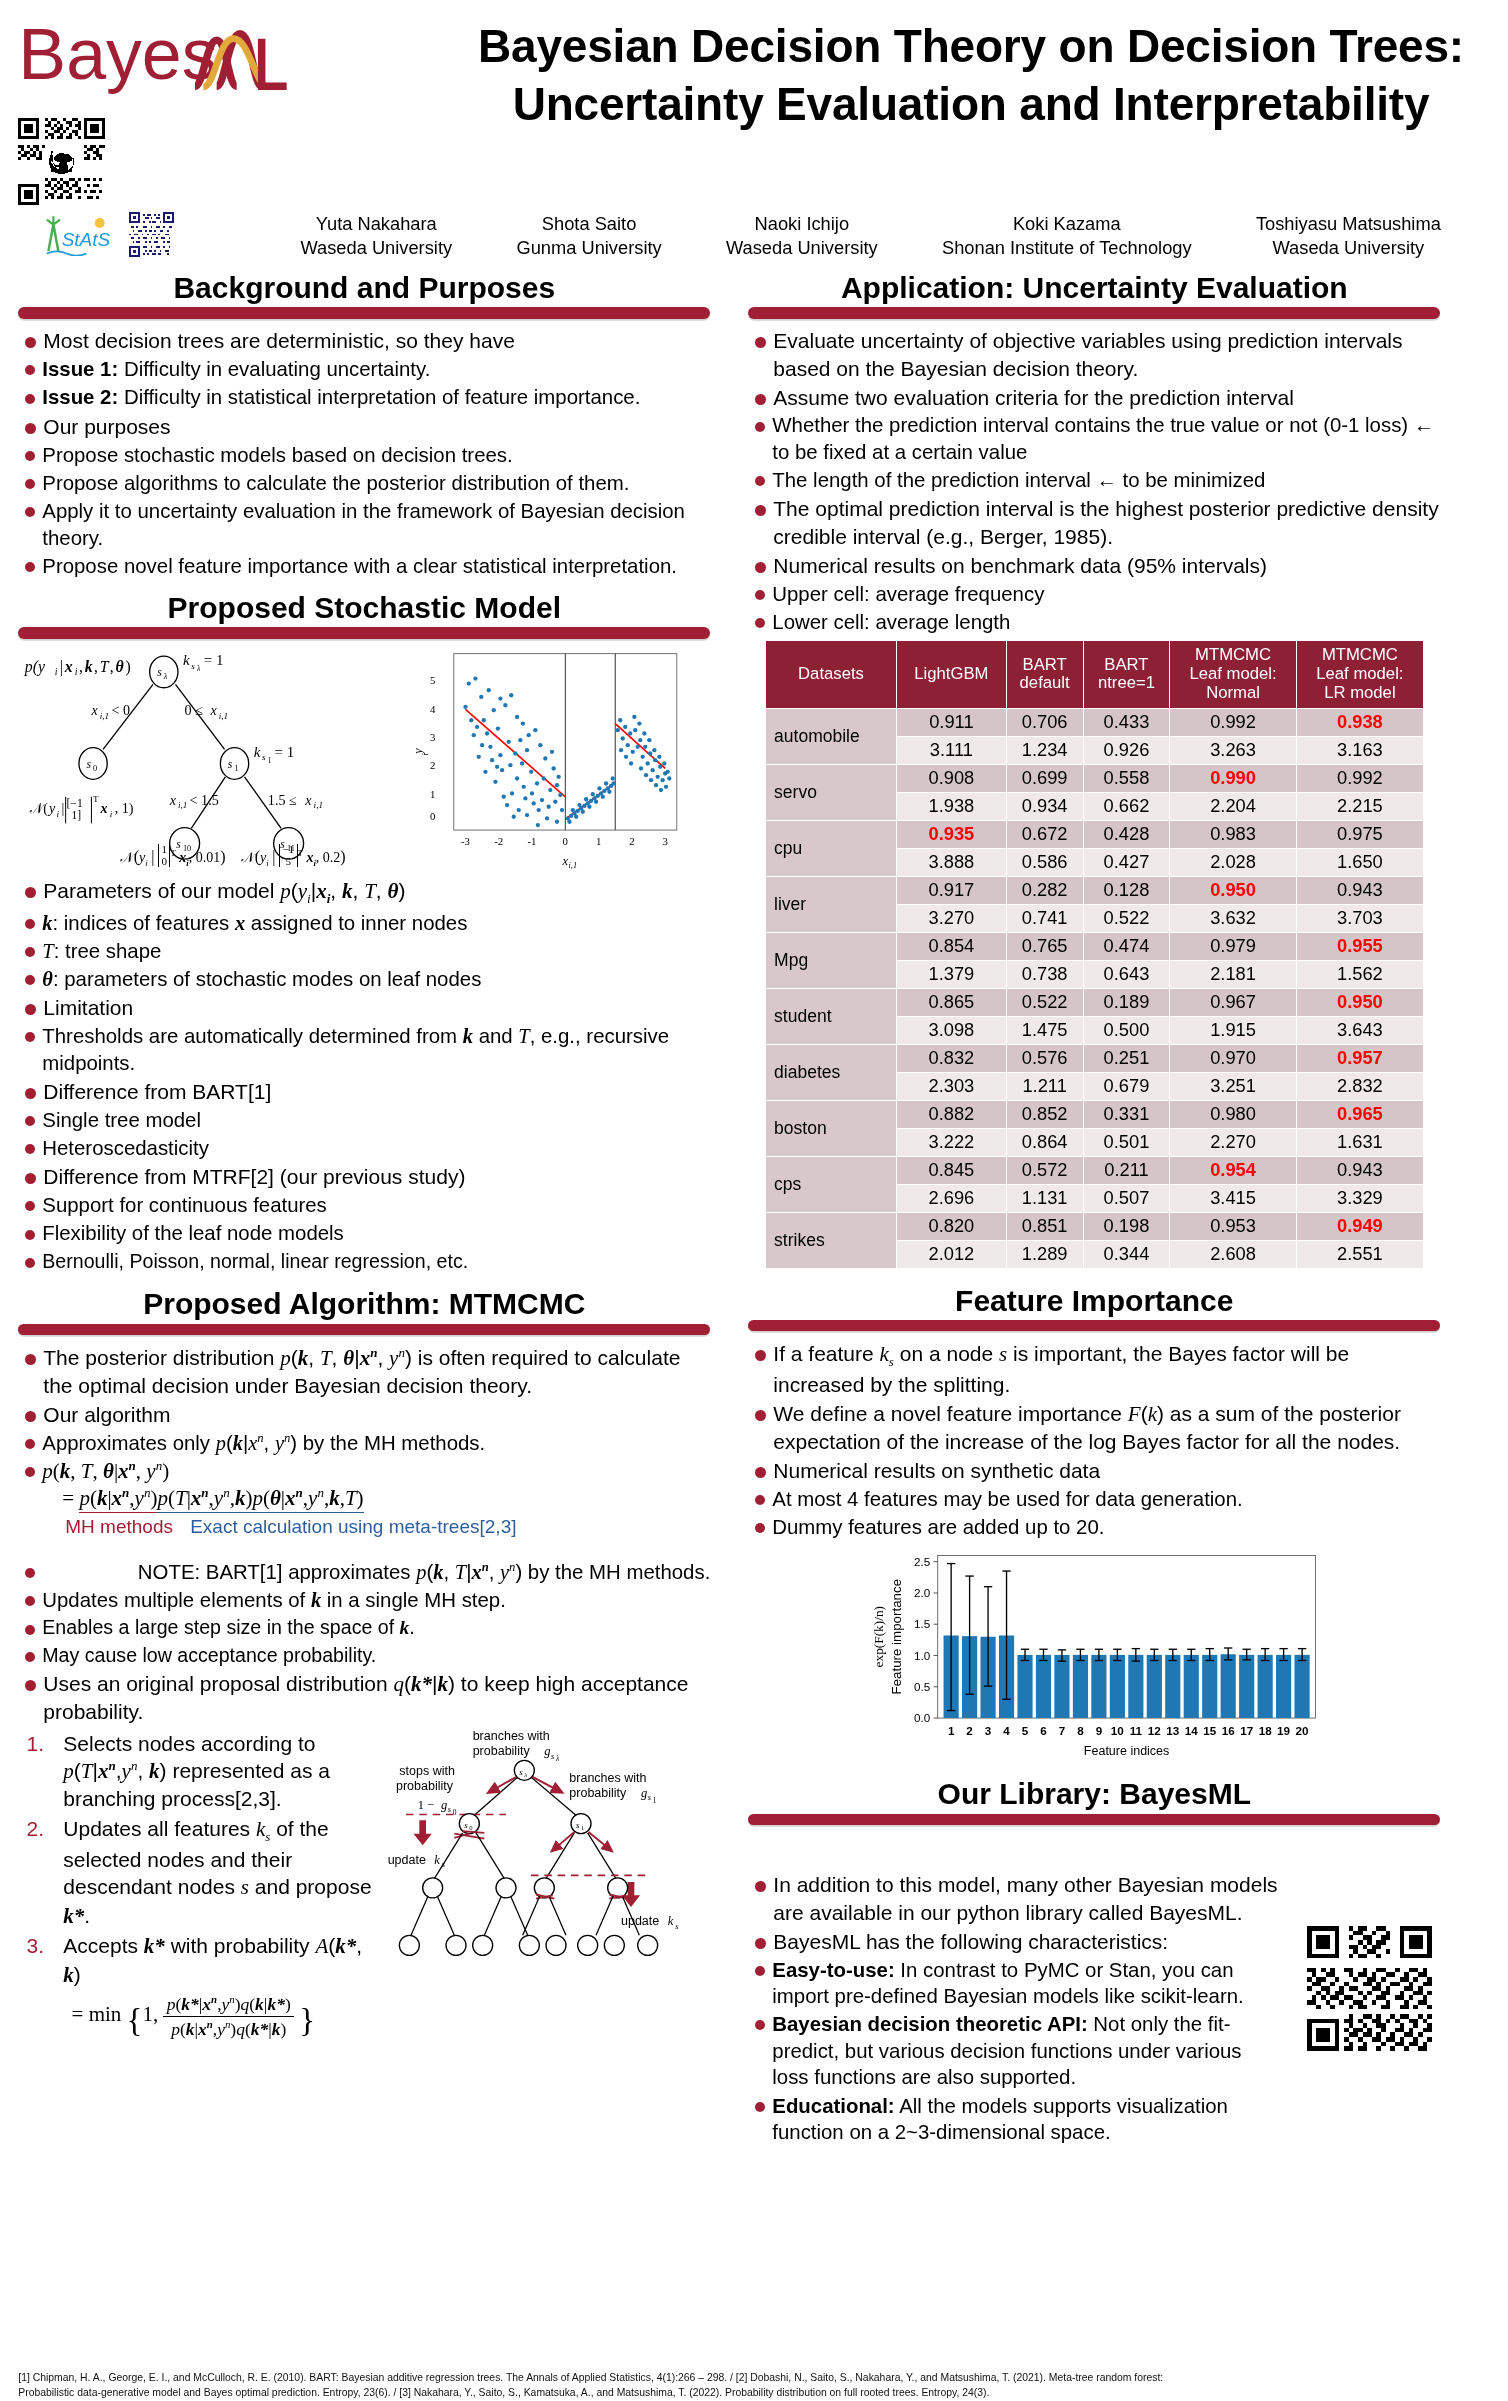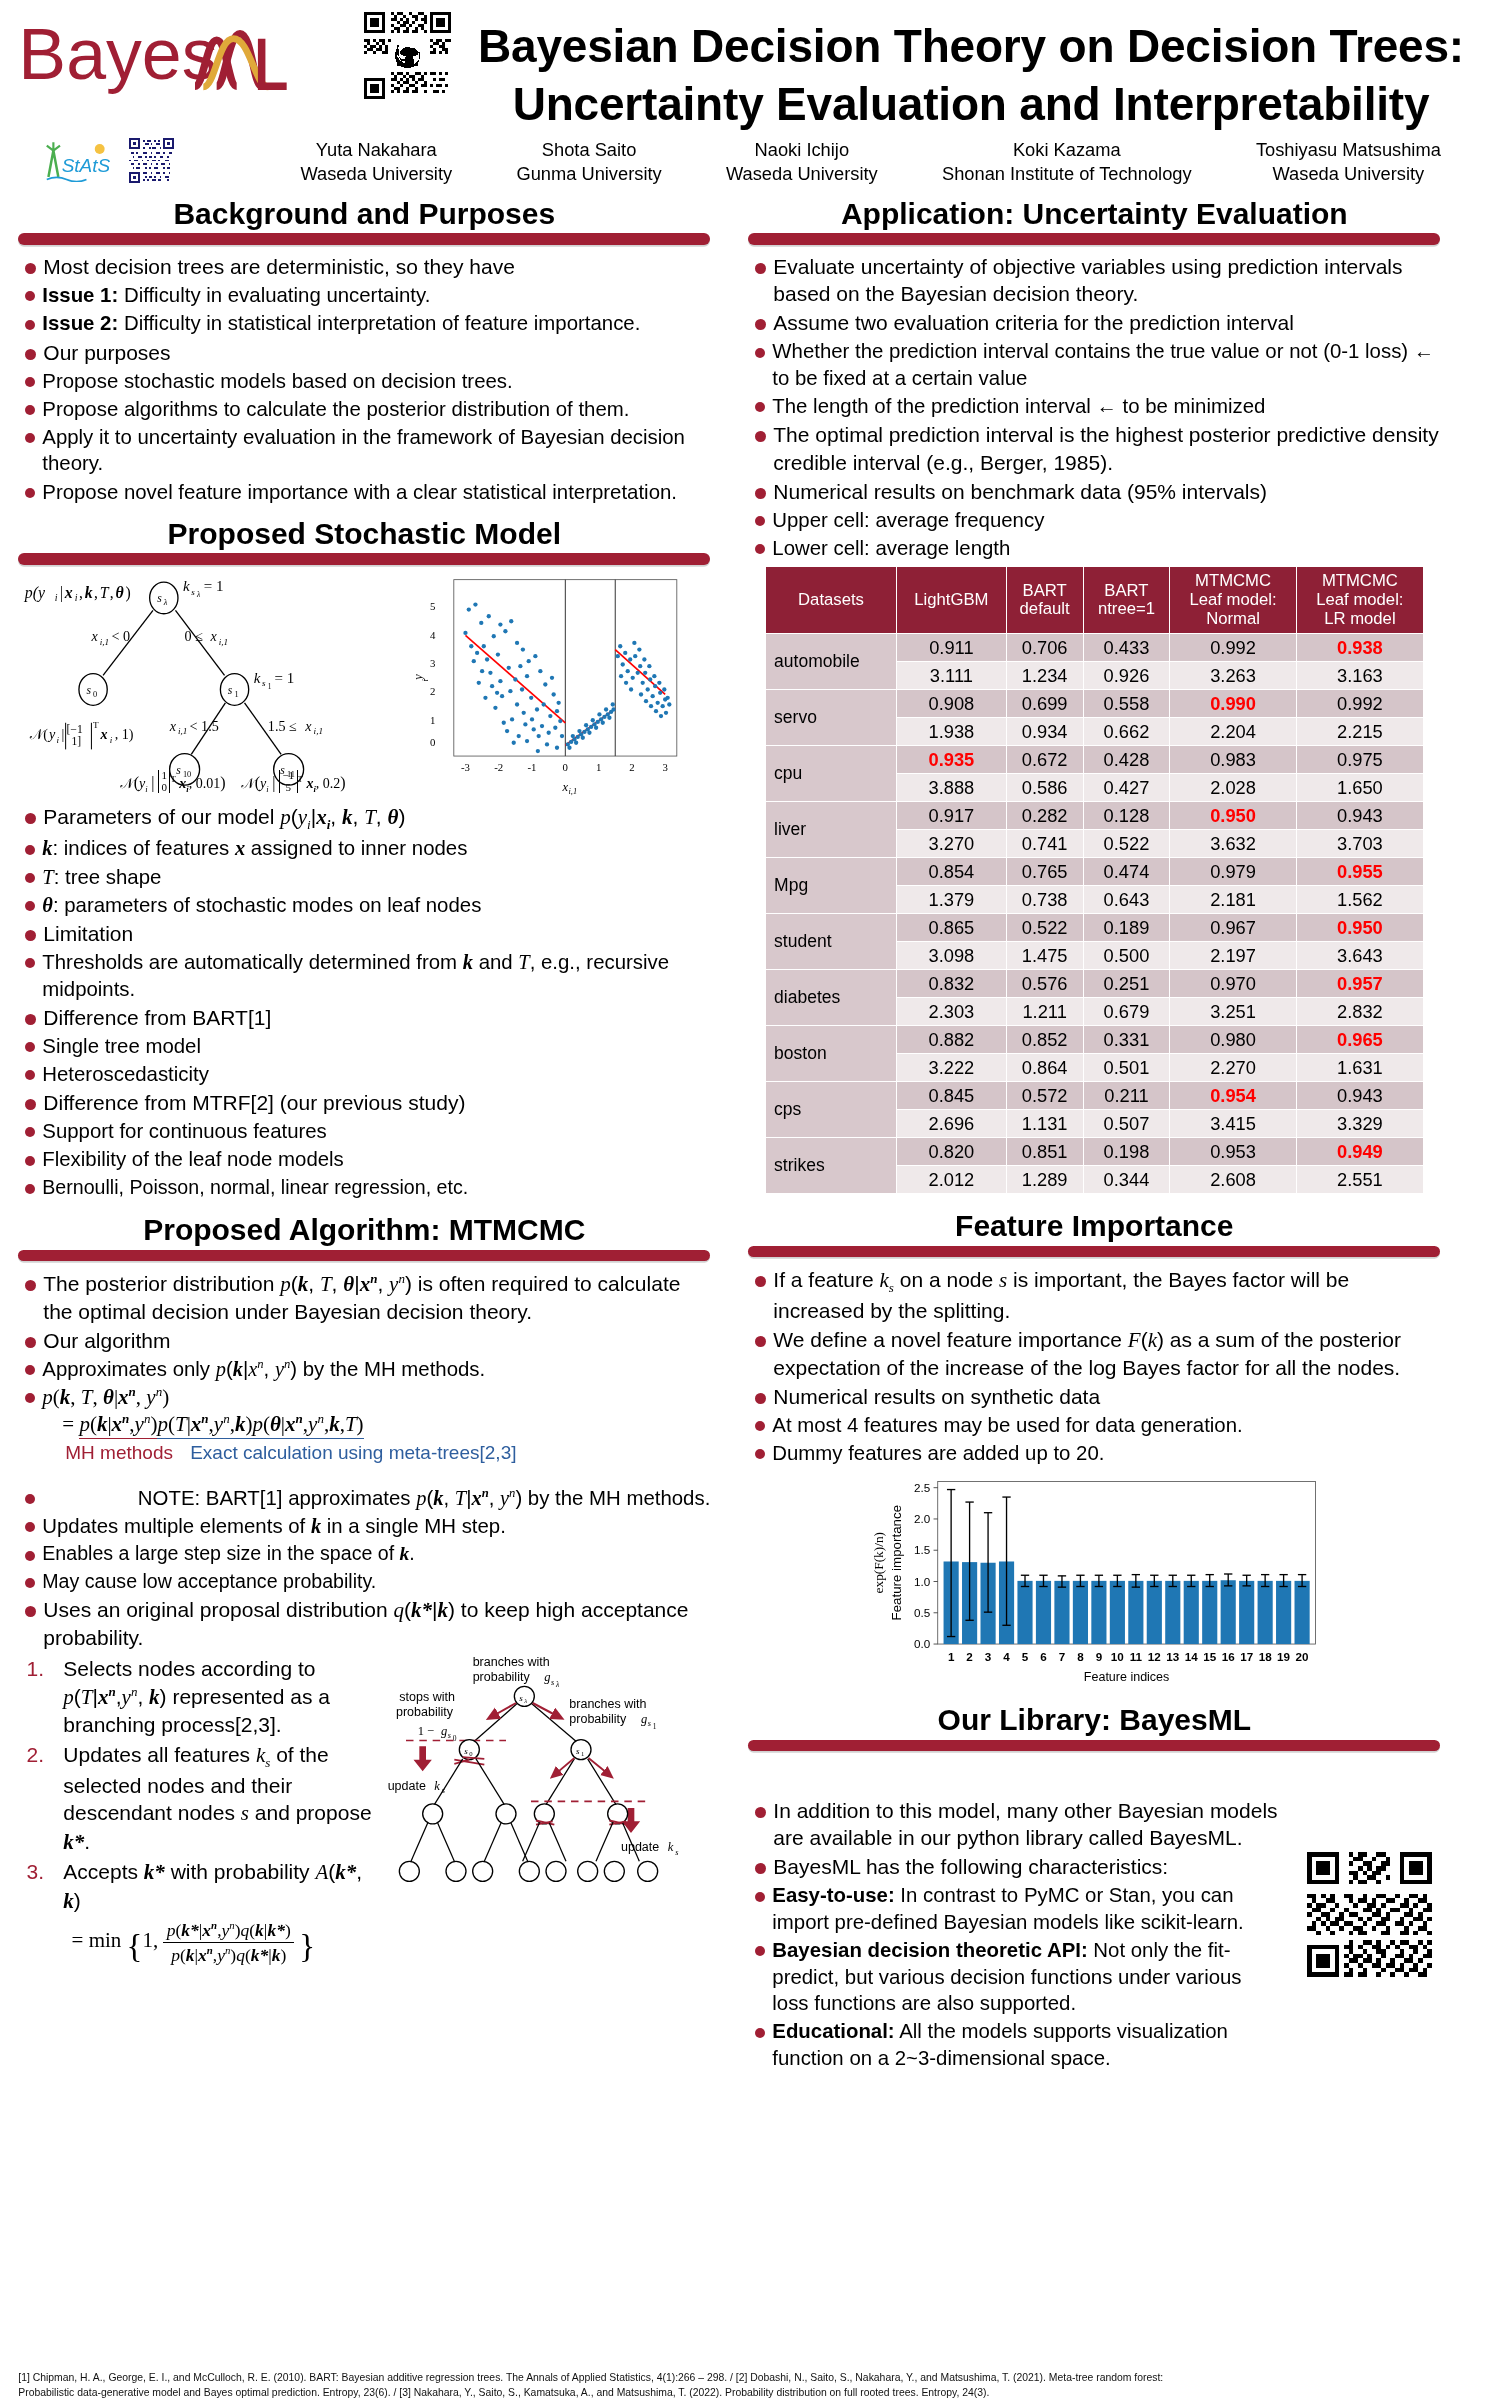--- a/index.html
+++ b/index.html
@@ -6,21 +6,21 @@
   body{
     width:1508px;height:2401px;background:#ffffff;
     font-family:"Liberation Sans", sans-serif;
     color:#000;overflow:hidden;
   }
   .poster{position:relative;width:1508px;height:2401px;box-sizing:border-box;padding:0 18.3px;}
 
   
   .header{display:flex;align-items:flex-start;padding-top:6.7px;}
   .logo-wrap{flex:0 0 434px;display:flex;flex-direction:column;}
-  .logo-row{display:flex;align-items:center;gap:11.7px;}
+  .logo-row{display:flex;gap:11.7px;flex-direction:column;}
   .bayesml-logo{position:relative;width:334px;height:100px;}
   .bayesml-logo svg{display:block;}
   .qr{display:block;}
   .title-wrap{flex:1;text-align:center;padding-top:11.7px;}
   .poster-title{
     font-size:46px;font-weight:bold;line-height:1.26;letter-spacing:-0.2px;
   }
   .authors-row{display:flex;align-items:flex-start;margin-top:3.3px;}
   .aistats-wrap{flex:0 0 225px;display:flex;align-items:center;gap:8.3px;padding-left:25px;}
   .authors{flex:1;display:flex;justify-content:space-around;padding-right:16.7px;}
@@ -933,21 +933,21 @@
                 <td>0.865</td>
                 <td>0.522</td>
                 <td>0.189</td>
                 <td>0.967</td>
                 <td class="hl">0.950</td>
               </tr>
               <tr class="lower">
                 <td>3.098</td>
                 <td>1.475</td>
                 <td>0.500</td>
-                <td>2.197</td>
+                <td>1.915</td>
                 <td>3.643</td>
               </tr>
               <tr class="upper">
                 <td class="ds" rowspan="2">diabetes</td>
                 <td>0.832</td>
                 <td>0.576</td>
                 <td>0.251</td>
                 <td>0.970</td>
                 <td class="hl">0.957</td>
               </tr>

